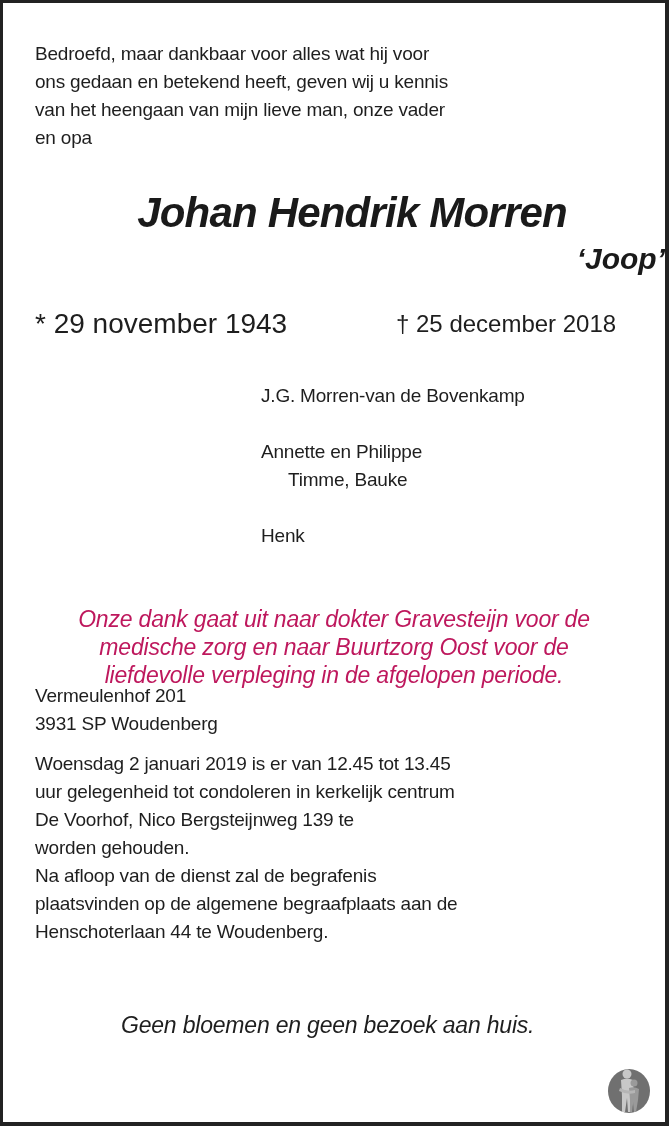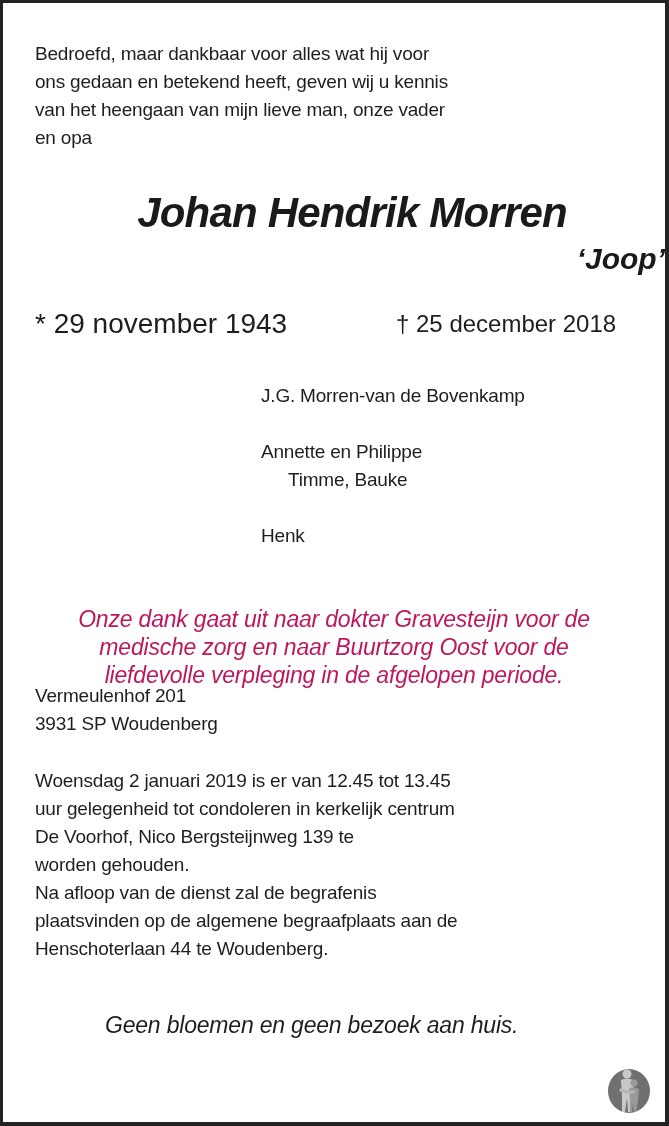--- a/index.html
+++ b/index.html
@@ -72,25 +72,25 @@
       line-height: 28px;
       letter-spacing: -0.2px;
       color: #be185d;
       margin-top: 11px;
     }
     .thanks div { height: 28px; }
 
     .address { left: 32px; top: 679px; }
     .address div { height: 28px; }
 
-    .service { left: 32px; top: 764px; }
+    .service { left: 32px; top: 747px; }
     .service div { height: 28px; }
 
     .closing {
-      left: 102px; top: 1008px;
+      left: 118px; top: 1008px;
       font-style: italic;
       font-size: 23px;
       line-height: 28px;
       letter-spacing: -0.2px;
       white-space: nowrap;
       text-align: right;
     }
 
     .logo {
       left: 604px; top: 1063px;

